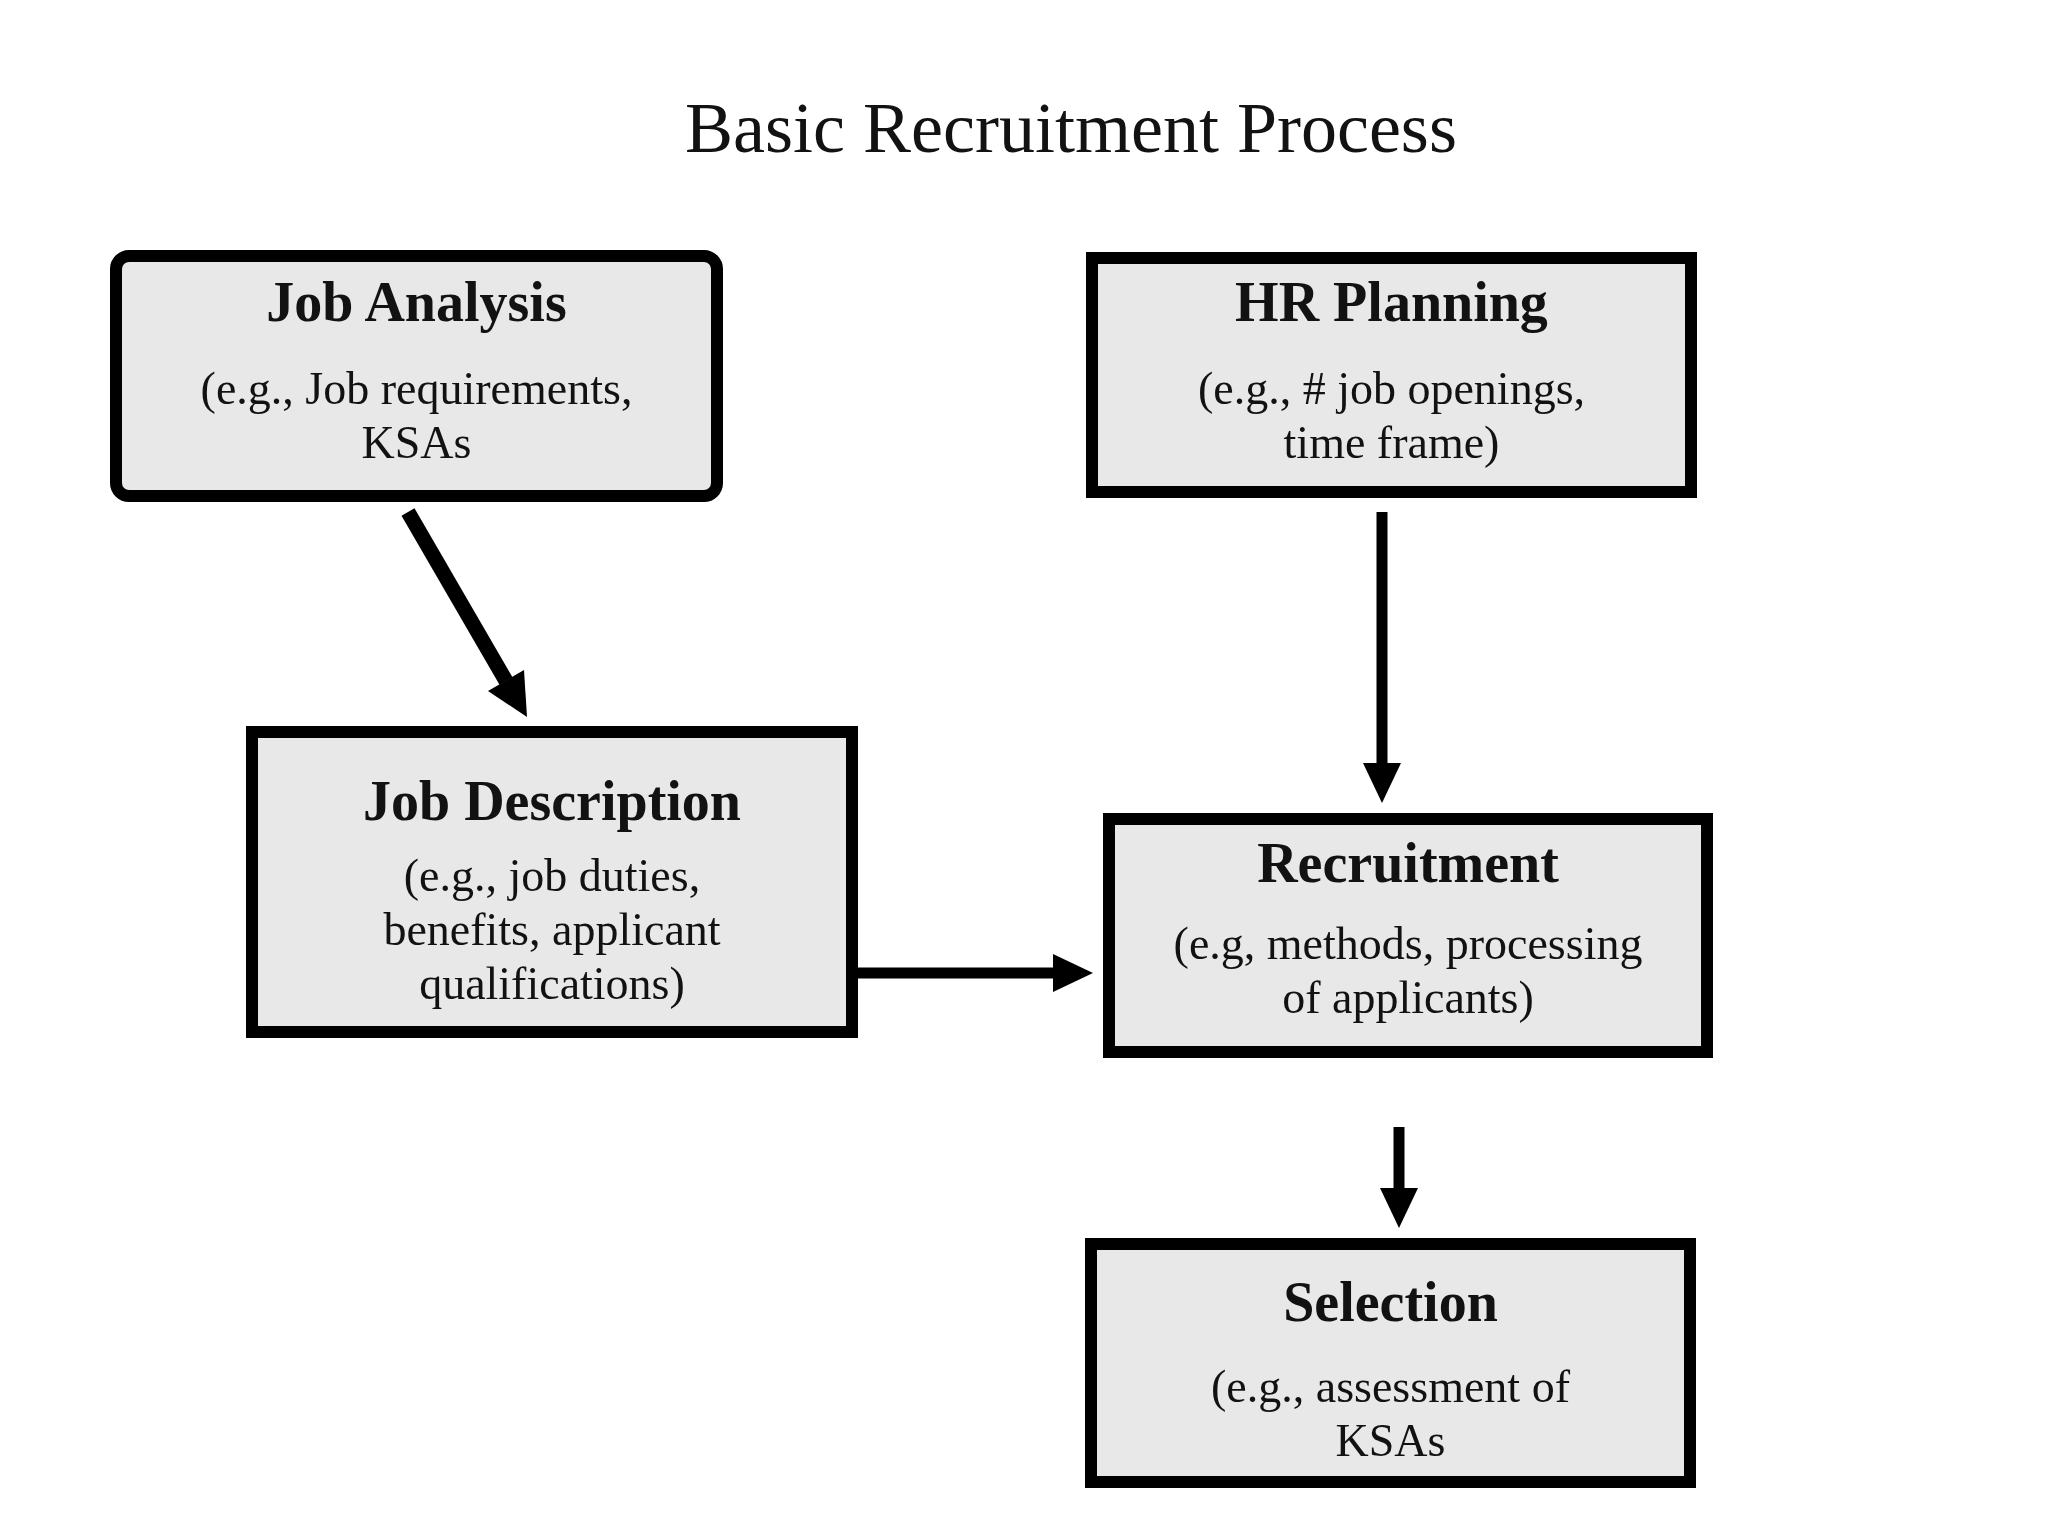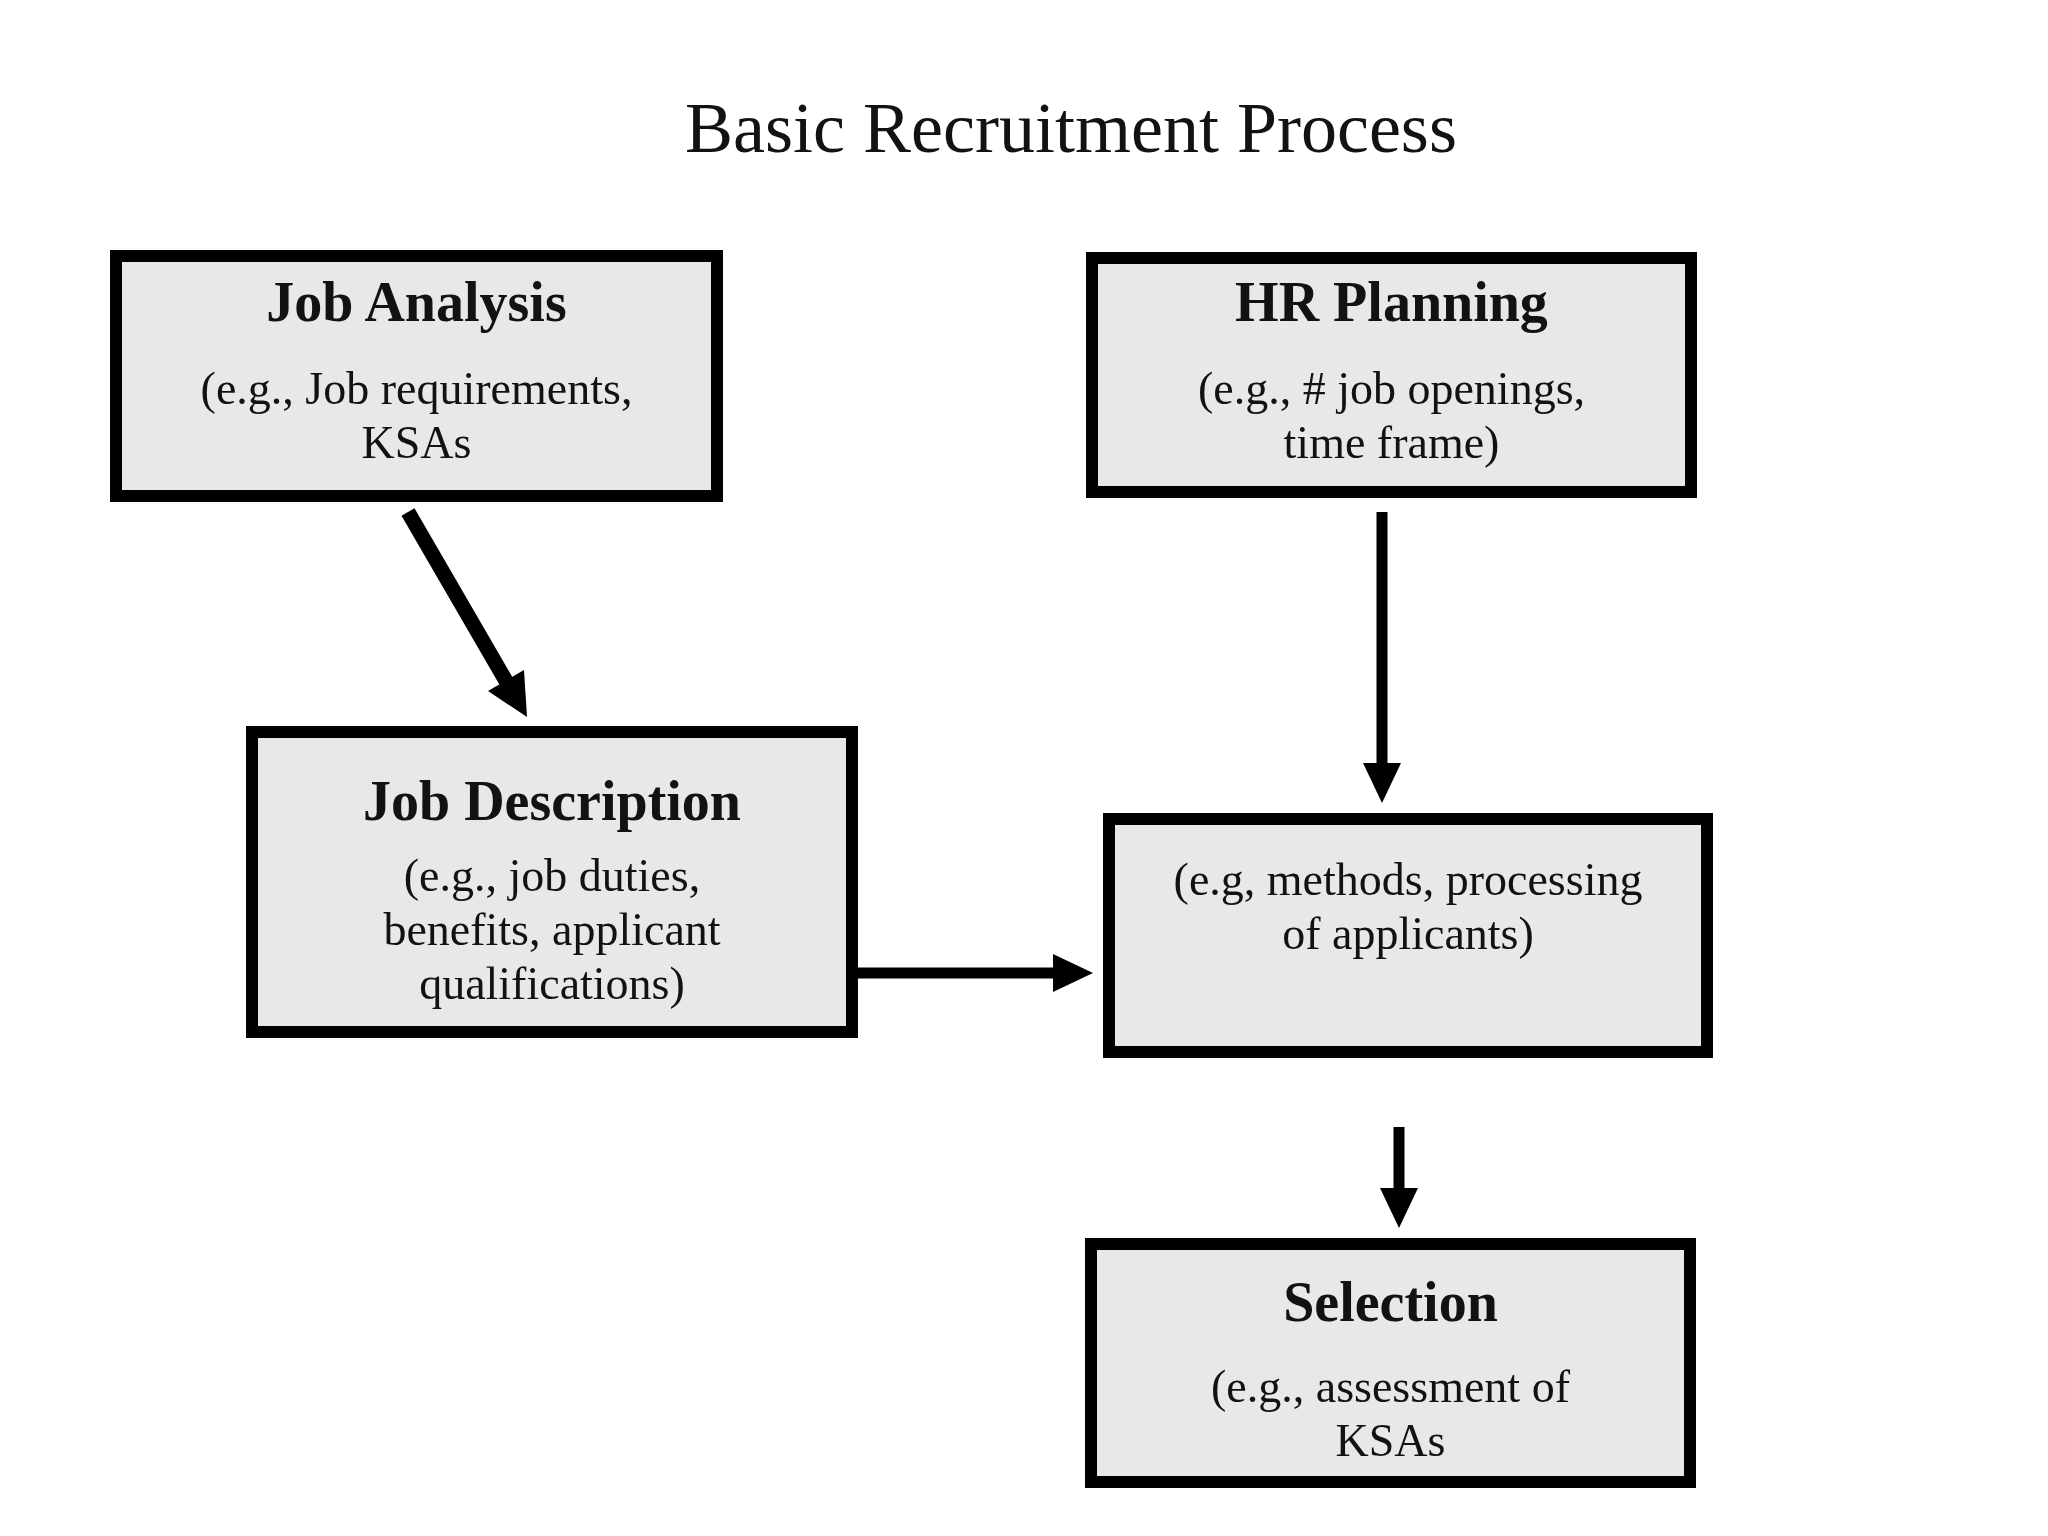--- a/index.html
+++ b/index.html
@@ -38,21 +38,21 @@
     font-size: 56px;
     line-height: 64px;
   }
   .node .body {
     font-size: 46px;
     line-height: 54px;
     white-space: pre-line;
   }
   .node .body.sans { font-family: Liberation Serif, serif; }
 
-  #job-analysis    { left: 110px;  top: 250px;  width: 613px; height: 252px; padding-top: 8px;  }
+  #job-analysis    { left: 110px;  top: 250px;  width: 613px; height: 252px; padding-top: 8px; border-radius: 19px;  }
   #job-analysis    .body { margin-top: 28px; }
   #hr-planning     { left: 1086px; top: 252px;  width: 611px; height: 246px; padding-top: 6px;  }
   #hr-planning     .body { margin-top: 28px; }
   #job-description { left: 246px;  top: 726px;  width: 612px; height: 312px; padding-top: 16px; justify-content: center; }
   #job-description .body { margin-top: 16px; }
   #recruitment     { left: 1103px; top: 813px;  width: 610px; height: 245px; padding-top: 6px;  }
   #recruitment     .body { margin-top: 22px; }
   #selection       { left: 1085px; top: 1238px; width: 611px; height: 250px; padding-top: 20px;  }
   #selection       .body { margin-top: 26px; }
 
@@ -105,20 +105,21 @@
   </div>
 
   <div class="node" id="job-description">
     <div class="heading">Job Description</div>
     <div class="body">(e.g., job duties,
 benefits, applicant
 qualifications)</div>
   </div>
 
   <div class="node" id="recruitment">
+    <div class="heading">Recruitment</div>
     <div class="body sans">(e.g, methods, processing
 of applicants)</div>
   </div>
 
   <div class="node" id="selection">
     <div class="heading">Selection</div>
     <div class="body">(e.g., assessment of
 KSAs</div>
   </div>
 

